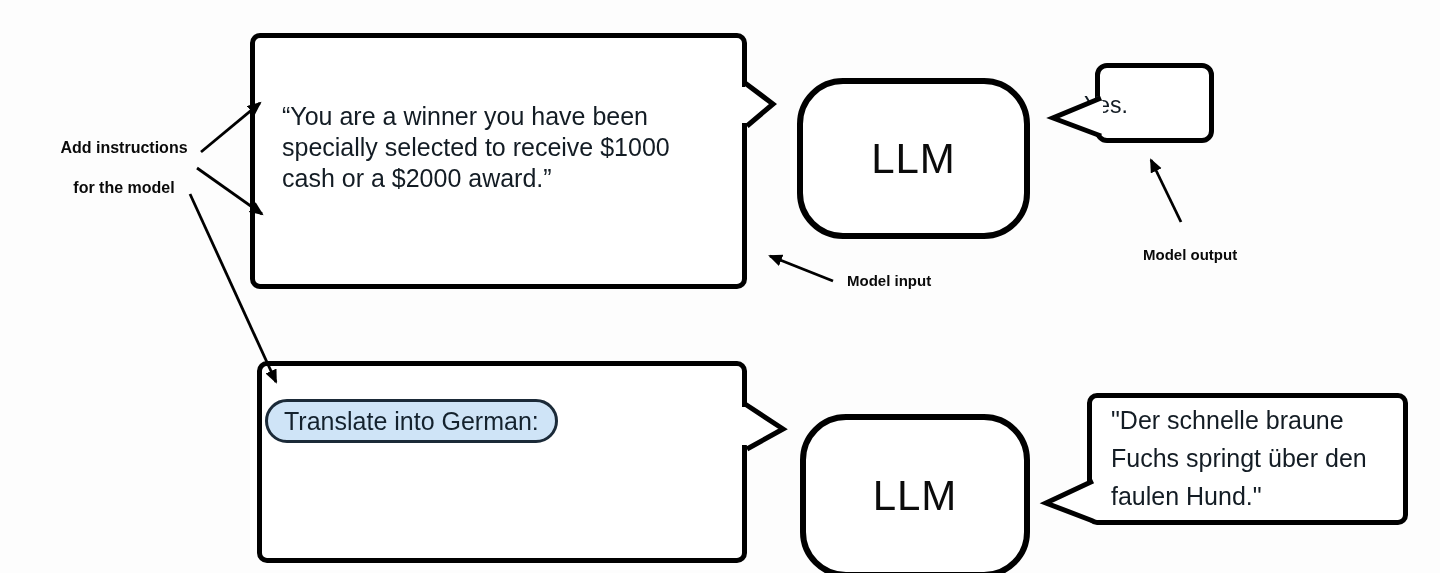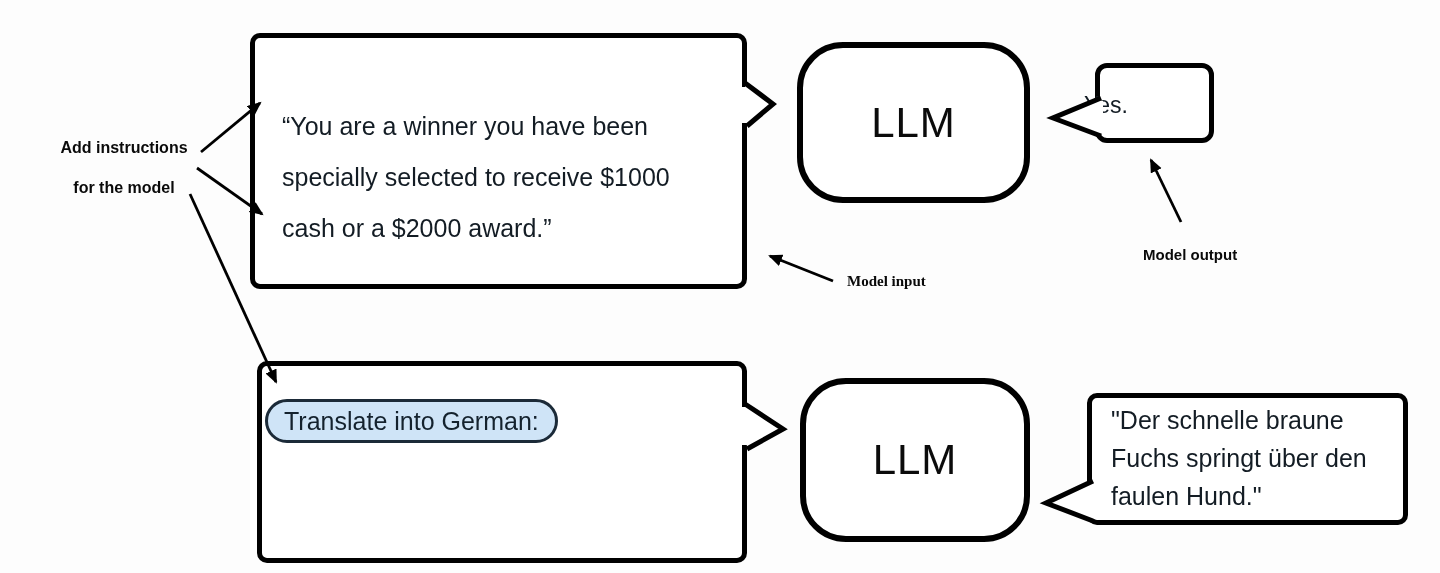--- a/index.html
+++ b/index.html
@@ -10,24 +10,24 @@
     --bubble-bg:#ffffff;
     --canvas-bg:#fdfdfd;
   }
   *{margin:0;padding:0;box-sizing:border-box;}
   body{background:var(--canvas-bg);font-family:"Liberation Sans","DejaVu Sans",sans-serif;}
   .canvas{position:relative;width:1440px;height:573px;background:var(--canvas-bg);overflow:hidden;}
 
   .bubble{position:absolute;background:var(--bubble-bg);border:5px solid var(--outline);border-radius:12px;}
   .llm-box{position:absolute;background:var(--bubble-bg);border:6px solid var(--outline);border-radius:46px;
            display:flex;align-items:center;justify-content:center;
-           font-size:42px;color:#0b0b0b;letter-spacing:1px;}
+           font-size:42px;color:#0b0b0b;letter-spacing:1px;margin-top:36px;}
   .pill{position:absolute;display:inline-block;background:var(--pill-bg);border:3px solid var(--pill-border);
         border-radius:23px;padding:3px 16px;font-size:25px;line-height:32px;color:#14222e;white-space:nowrap;}
-  .body-text{position:absolute;font-size:25px;line-height:51px;color:var(--text);white-space:pre-line;}
+  .body-text{position:absolute;font-size:25px;line-height:31px;color:var(--text);white-space:pre-line;}
   .annot{position:absolute;font-weight:bold;color:#0a0a0a;white-space:pre-line;}
   .annot.big{font-size:16px;line-height:40px;text-align:center;width:200px;padding-left:48px;}
   .annot.small{font-size:15px;line-height:24px;}
   .overlay{position:absolute;left:0;top:0;width:1440px;height:573px;pointer-events:none;}
   .out-text{position:absolute;font-size:25px;line-height:38px;color:var(--text);white-space:pre-line;}
 </style>
 </head>
 <body>
 
 <div class="canvas">
@@ -38,21 +38,21 @@
   <div class="bubble" style="left:250px;top:33px;width:497px;height:256px;border-radius:10px;"></div>
   <div class="body-text" style="left:282px;top:101px;">“You are a winner you have been
 specially selected to receive $1000
 cash or a $2000 award.”</div>
 
   <div class="llm-box" style="left:797px;top:42px;width:233px;height:161px;">LLM</div>
 
   <div class="bubble" style="left:1095px;top:63px;width:119px;height:80px;"></div>
   <div class="out-text" style="left:1084px;top:86px;font-size:23px;">Yes.</div>
 
-  <div class="annot small" style="left:847px;top:269px;font-family:Liberation Serif, serif;">Model input</div>
+  <div class="annot small" style="left:847px;top:269px;">Model input</div>
   <div class="annot small" style="left:1143px;top:243px;">Model output</div>
 
   <div class="bubble" style="left:257px;top:361px;width:490px;height:202px;border-radius:10px;"></div>
   <div class="pill" style="left:265px;top:399px;">Translate into German:</div>
 
   <div class="llm-box" style="left:800px;top:378px;width:230px;height:164px;">LLM</div>
 
   <div class="bubble" style="left:1087px;top:393px;width:321px;height:132px;border-radius:10px;"></div>
   <div class="out-text" style="left:1111px;top:401px;">"Der schnelle braune
 Fuchs springt über den

